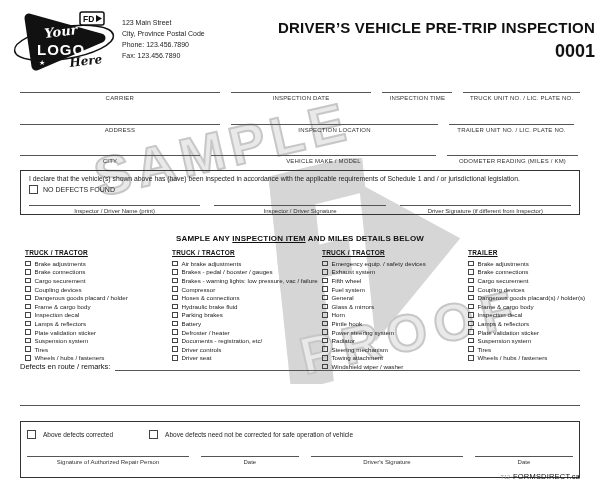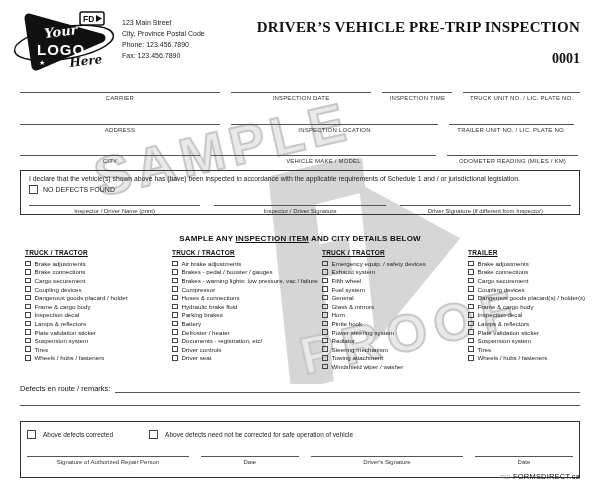--- a/index.html
+++ b/index.html
@@ -12,23 +12,23 @@
         color:#e9e9e9; -webkit-text-stroke:2px #c7c7c7; letter-spacing:6px; }
   .wm-sample { left:92px; top:118px; font-size:54px; transform:rotate(-13deg); }
   .wm-proof  { left:298px; top:302px; font-size:52px; transform:rotate(-13deg); letter-spacing:8px; }
   .wm-fd     { position:absolute; left:232px; top:158px; z-index:0; pointer-events:none; }
 
   .content { position:absolute; inset:0; z-index:1; }
 
   
   .logo { position:absolute; left:12px; top:5px; }
   .address { position:absolute; left:122px; top:17px; font-size:7px; line-height:11px; color:#222; }
-  .titleblock { position:absolute; right:20px; top:19px; text-align:right;font-family:Liberation Serif, serif; }
+  .titleblock { position:absolute; right:5px; top:19px; text-align:right; }
   .title { font-size:15px; font-weight:bold; letter-spacing:0.2px; color:#111; }
-  .formno { font-size:14px; font-weight:bold; margin-top:15px; color:#111; }
+  .formno { font-size:18px; font-weight:bold; margin-top:5px; color:#111; }
 
   
   .frow { position:absolute; left:20px; right:20px; display:flex; gap:11px; }
   .fcell { border-top:1px solid #555; padding-top:2px; text-align:center;
            font-size:6px; color:#333; letter-spacing:0.2px; }
   .row1 { top:92px; } .row2 { top:124px; } .row3 { top:155px; }
 
   
   .declbox { position:absolute; left:20px; right:20px; top:170px; height:45px;
              border:1px solid #333; padding:4px 8px 0 8px; background:transparent; }
@@ -48,21 +48,21 @@
   .heading .u { text-decoration:underline; }
   .checklist { position:absolute; left:25px; top:249px; display:flex; }
   .col { flex:none; }
   .col1 { width:147px; } .col2 { width:150px; } .col3 { width:146px; } .col4 { width:112px; }
   .colhead { font-size:6.5px; font-weight:bold; text-decoration:underline; color:#111;
              margin-bottom:3px; letter-spacing:0.2px; }
   .item { display:flex; align-items:center; gap:4px; height:8.6px; white-space:nowrap; }
   .item-label { font-size:6.2px; color:#222; }
 
   
-  .defectsrow { position:absolute; left:20px; right:20px; top:383px; display:flex; align-items:center; }
+  .defectsrow { position:absolute; left:20px; right:20px; top:361px; display:flex; align-items:center; }
   .defectslabel { font-size:7.5px; color:#111; padding-right:5px; white-space:nowrap; }
   .fill-line { flex:1; border-bottom:1px solid #555; height:10px; }
   .line2 { position:absolute; left:20px; right:20px; top:405px; border-bottom:1px solid #555; }
 
   
   .bottombox { position:absolute; left:20px; right:20px; top:421px; height:57px;
                border:1px solid #333; padding:8px 6px 0 6px; }
   .optrow { display:flex; align-items:center; gap:7px; }
   .optgap { width:22px; }
   .optlabel { font-size:6.5px; color:#222; }
@@ -139,21 +139,21 @@
         <span class="cb cb-lg"></span>
         <span class="cblabel">NO DEFECTS FOUND</span>
       </div>
       <div class="sigrow">
         <div class="sigcell">Inspector / Driver Name (print)</div>
         <div class="sigcell">Inspector / Driver Signature</div>
         <div class="sigcell">Driver Signature (if different from Inspector)</div>
       </div>
     </div>
 
-    <div class="heading"><span>SAMPLE ANY </span><span class="u">INSPECTION ITEM</span><span> AND CITY DETAILS BELOW</span></div>
+    <div class="heading"><span>SAMPLE ANY </span><span class="u">INSPECTION ITEM</span><span> AND MILES DETAILS BELOW</span></div>
 
     <div class="checklist">
       <div class="col col1">
         <div class="colhead">TRUCK / TRACTOR</div>
         <div>
 
             <div class="item">
               <span class="cb cb-sm"></span>
               <span class="item-label">Brake adjustments</span>
             </div>

